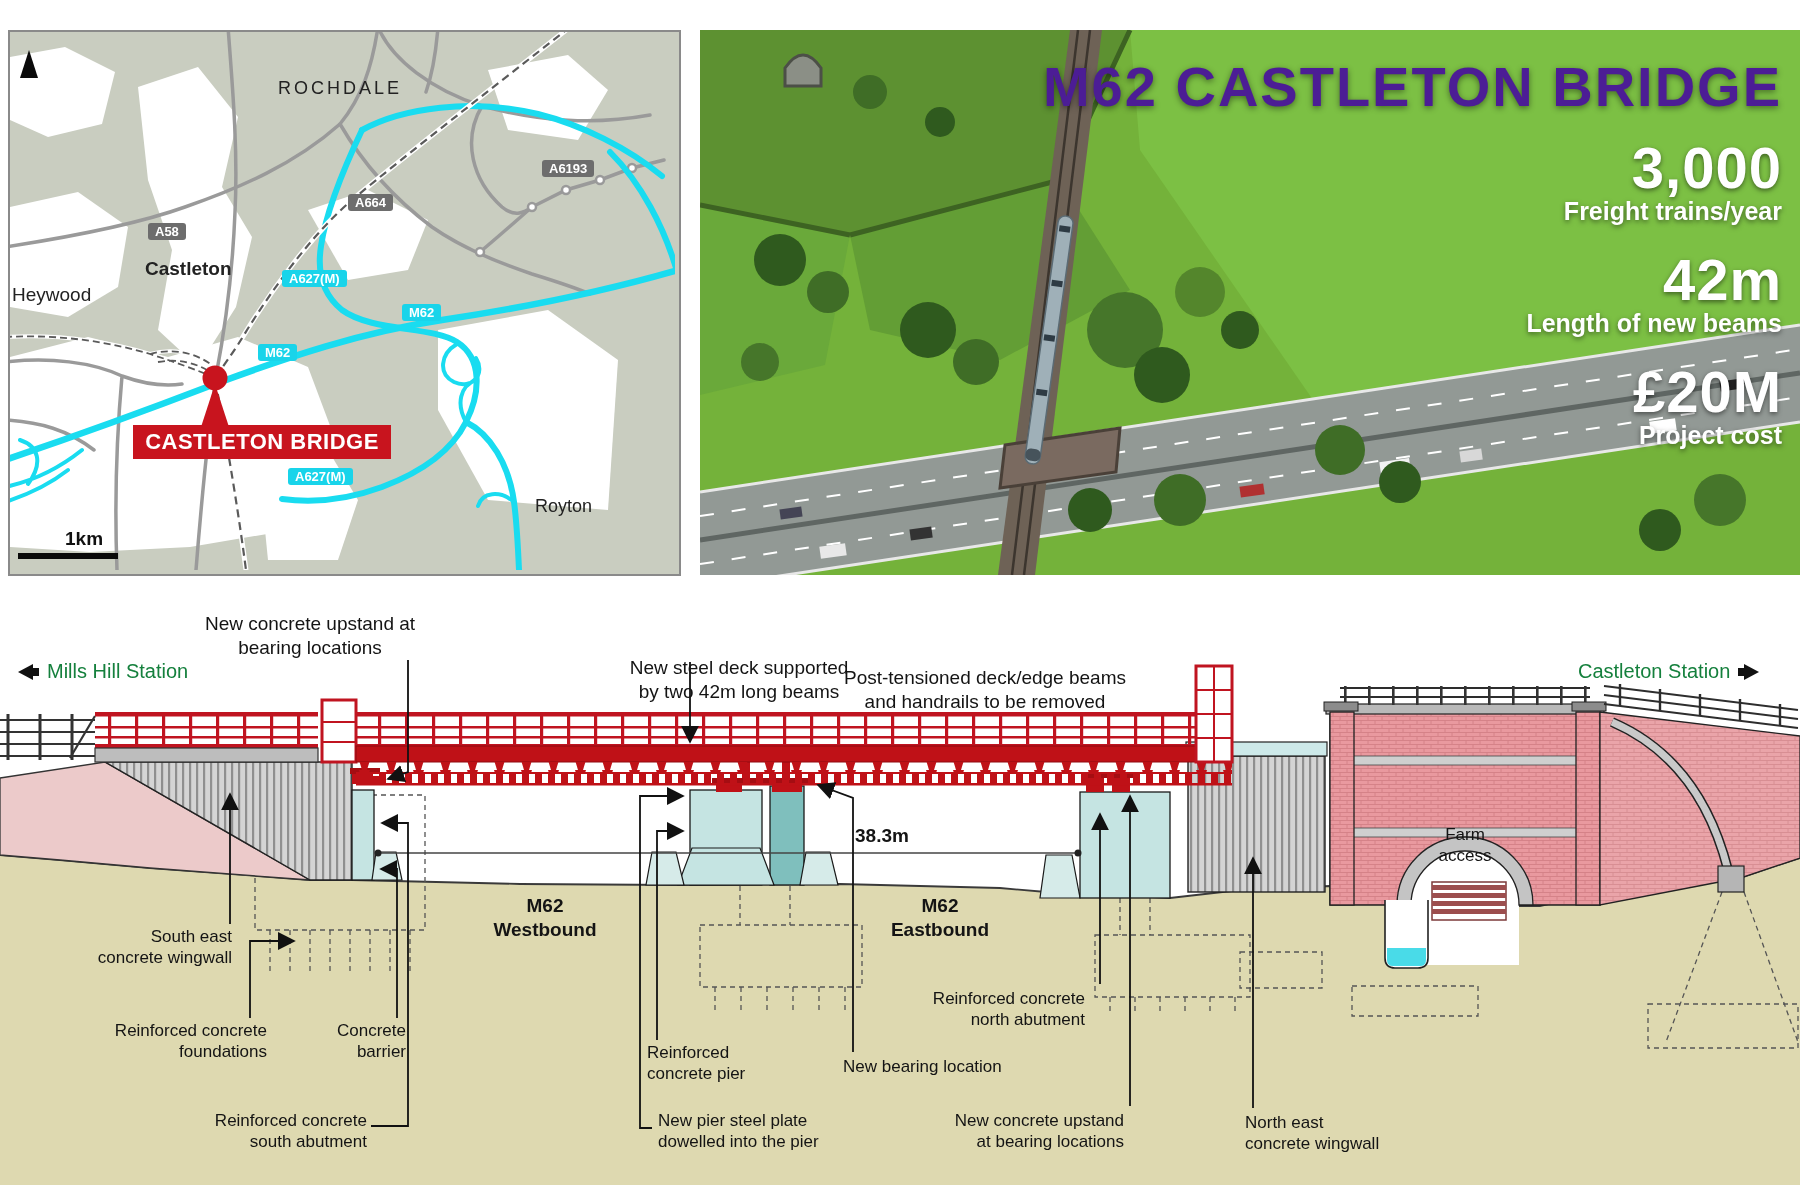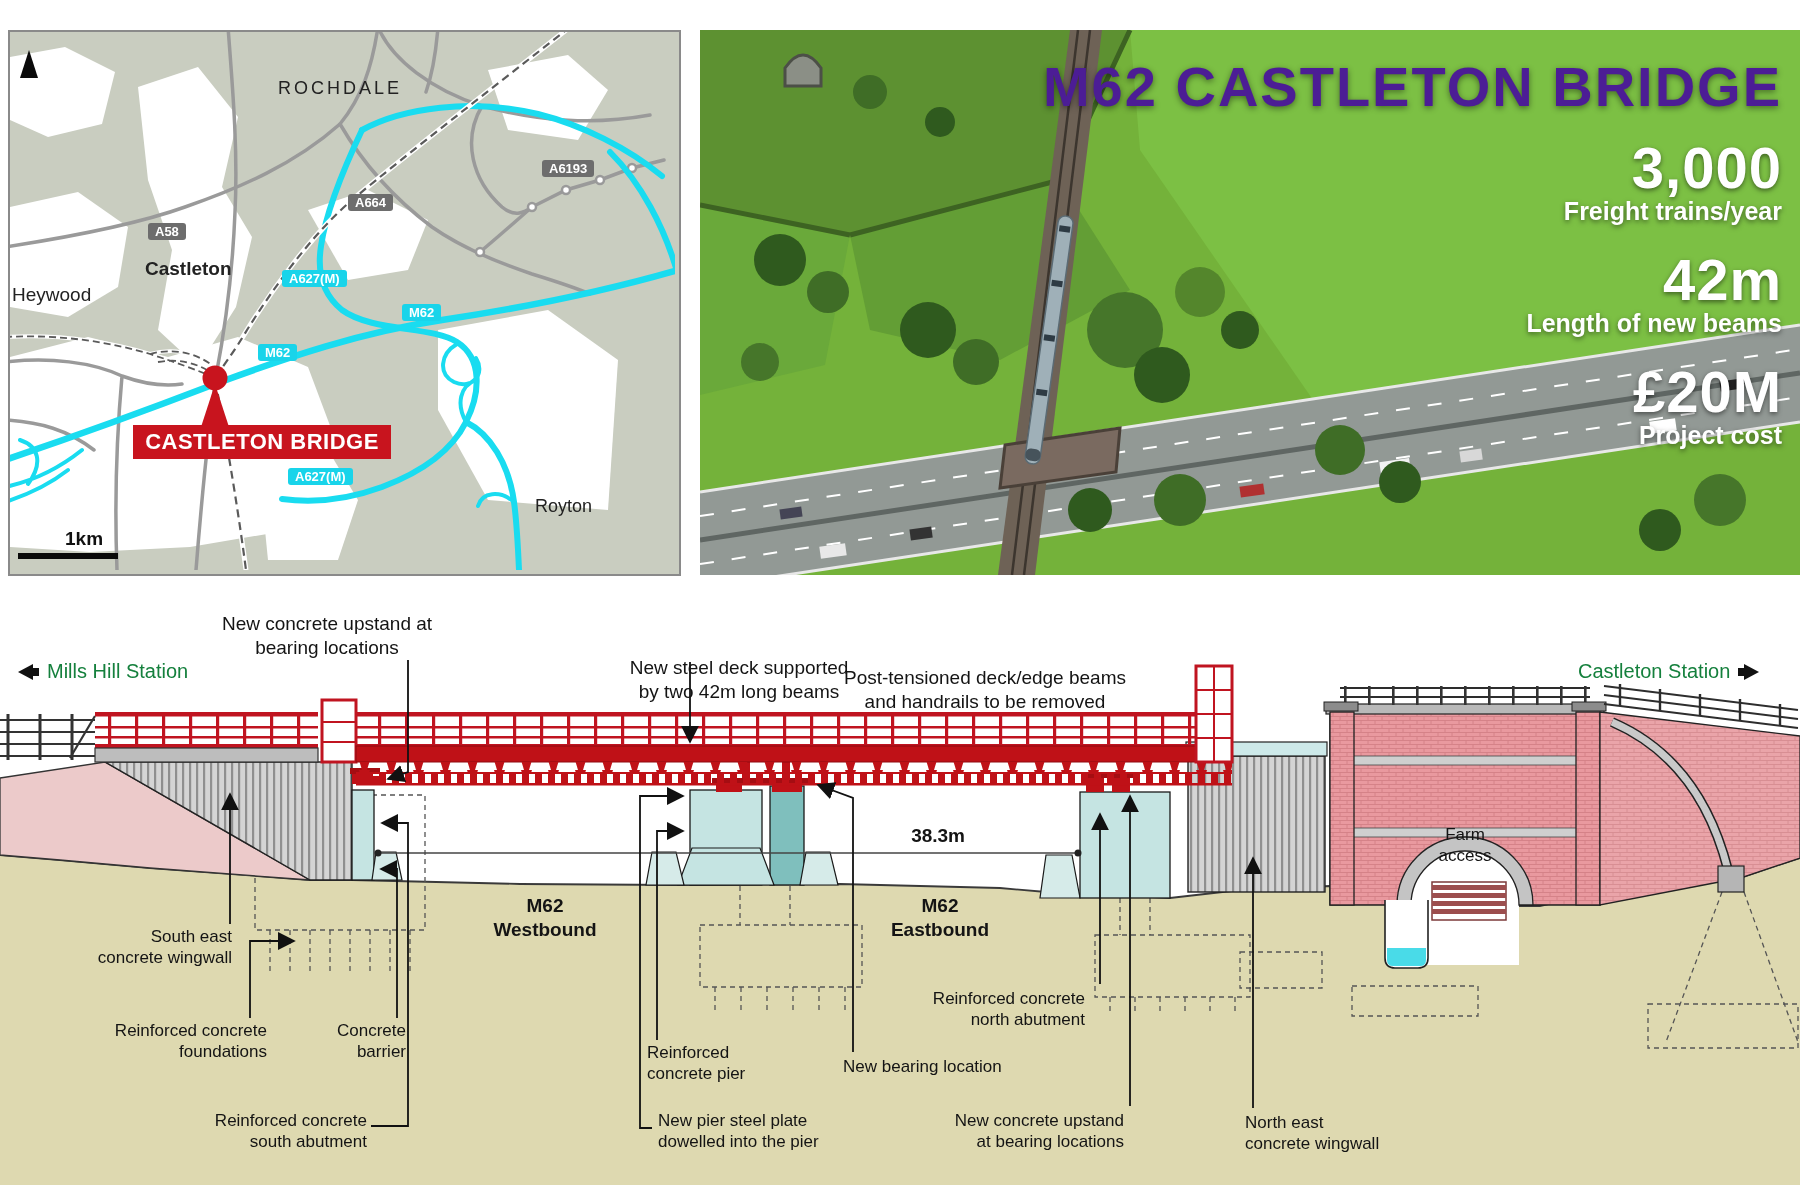--- a/index.html
+++ b/index.html
@@ -375,21 +375,21 @@
       <span>Mills Hill Station</span>
     </div>
     <div class="station" style="left:1578px;top:660px;">
       <span>Castleton Station</span>
       <span style="display:flex;align-items:center;">
           <span class="arr-tail"></span>
           <span class="arr arr-right"></span>
         </span>
     </div>
 
-    <div class="callout big" style="left:212px;top:612px;width:230px;text-align:center;">New concrete upstand at
+    <div class="callout big" style="left:195px;top:612px;width:230px;text-align:center;">New concrete upstand at
 bearing locations</div>
     <div class="callout big" style="left:624px;top:612px;width:230px;text-align:center;margin-top:44px;">New steel deck supported
 by two 42m long beams</div>
     <div class="callout big" style="left:830px;top:666px;width:310px;text-align:center;">Post-tensioned deck/edge beams
 and handrails to be removed</div>
     <div class="callout" style="left:80px;top:926px;width:152px;text-align:right;">South east
 concrete wingwall</div>
     <div class="callout" style="left:95px;top:1020px;width:172px;text-align:right;">Reinforced concrete
 foundations</div>
     <div class="callout" style="left:318px;top:1020px;width:88px;text-align:right;">Concrete
@@ -405,17 +405,17 @@
 dowelled into the pier</div>
     <div class="callout" style="left:950px;top:1110px;width:174px;text-align:right;">New concrete upstand
 at bearing locations</div>
     <div class="callout" style="left:1245px;top:1112px;width:170px;">North east
 concrete wingwall</div>
 
     <div class="callout bold" style="left:485px;top:894px;width:120px;text-align:center;">M62
 Westbound</div>
     <div class="callout bold" style="left:880px;top:894px;width:120px;text-align:center;">M62
 Eastbound</div>
-    <div class="callout bold" style="left:855px;top:824px;width:110px;text-align:right;">38.3m</div>
+    <div class="callout bold" style="left:855px;top:824px;width:110px;text-align:left;">38.3m</div>
     <div class="callout" style="left:1432px;top:824px;width:66px;text-align:center;">Farm
 access</div>
   </div>
 </div>
 
 </body></html>

